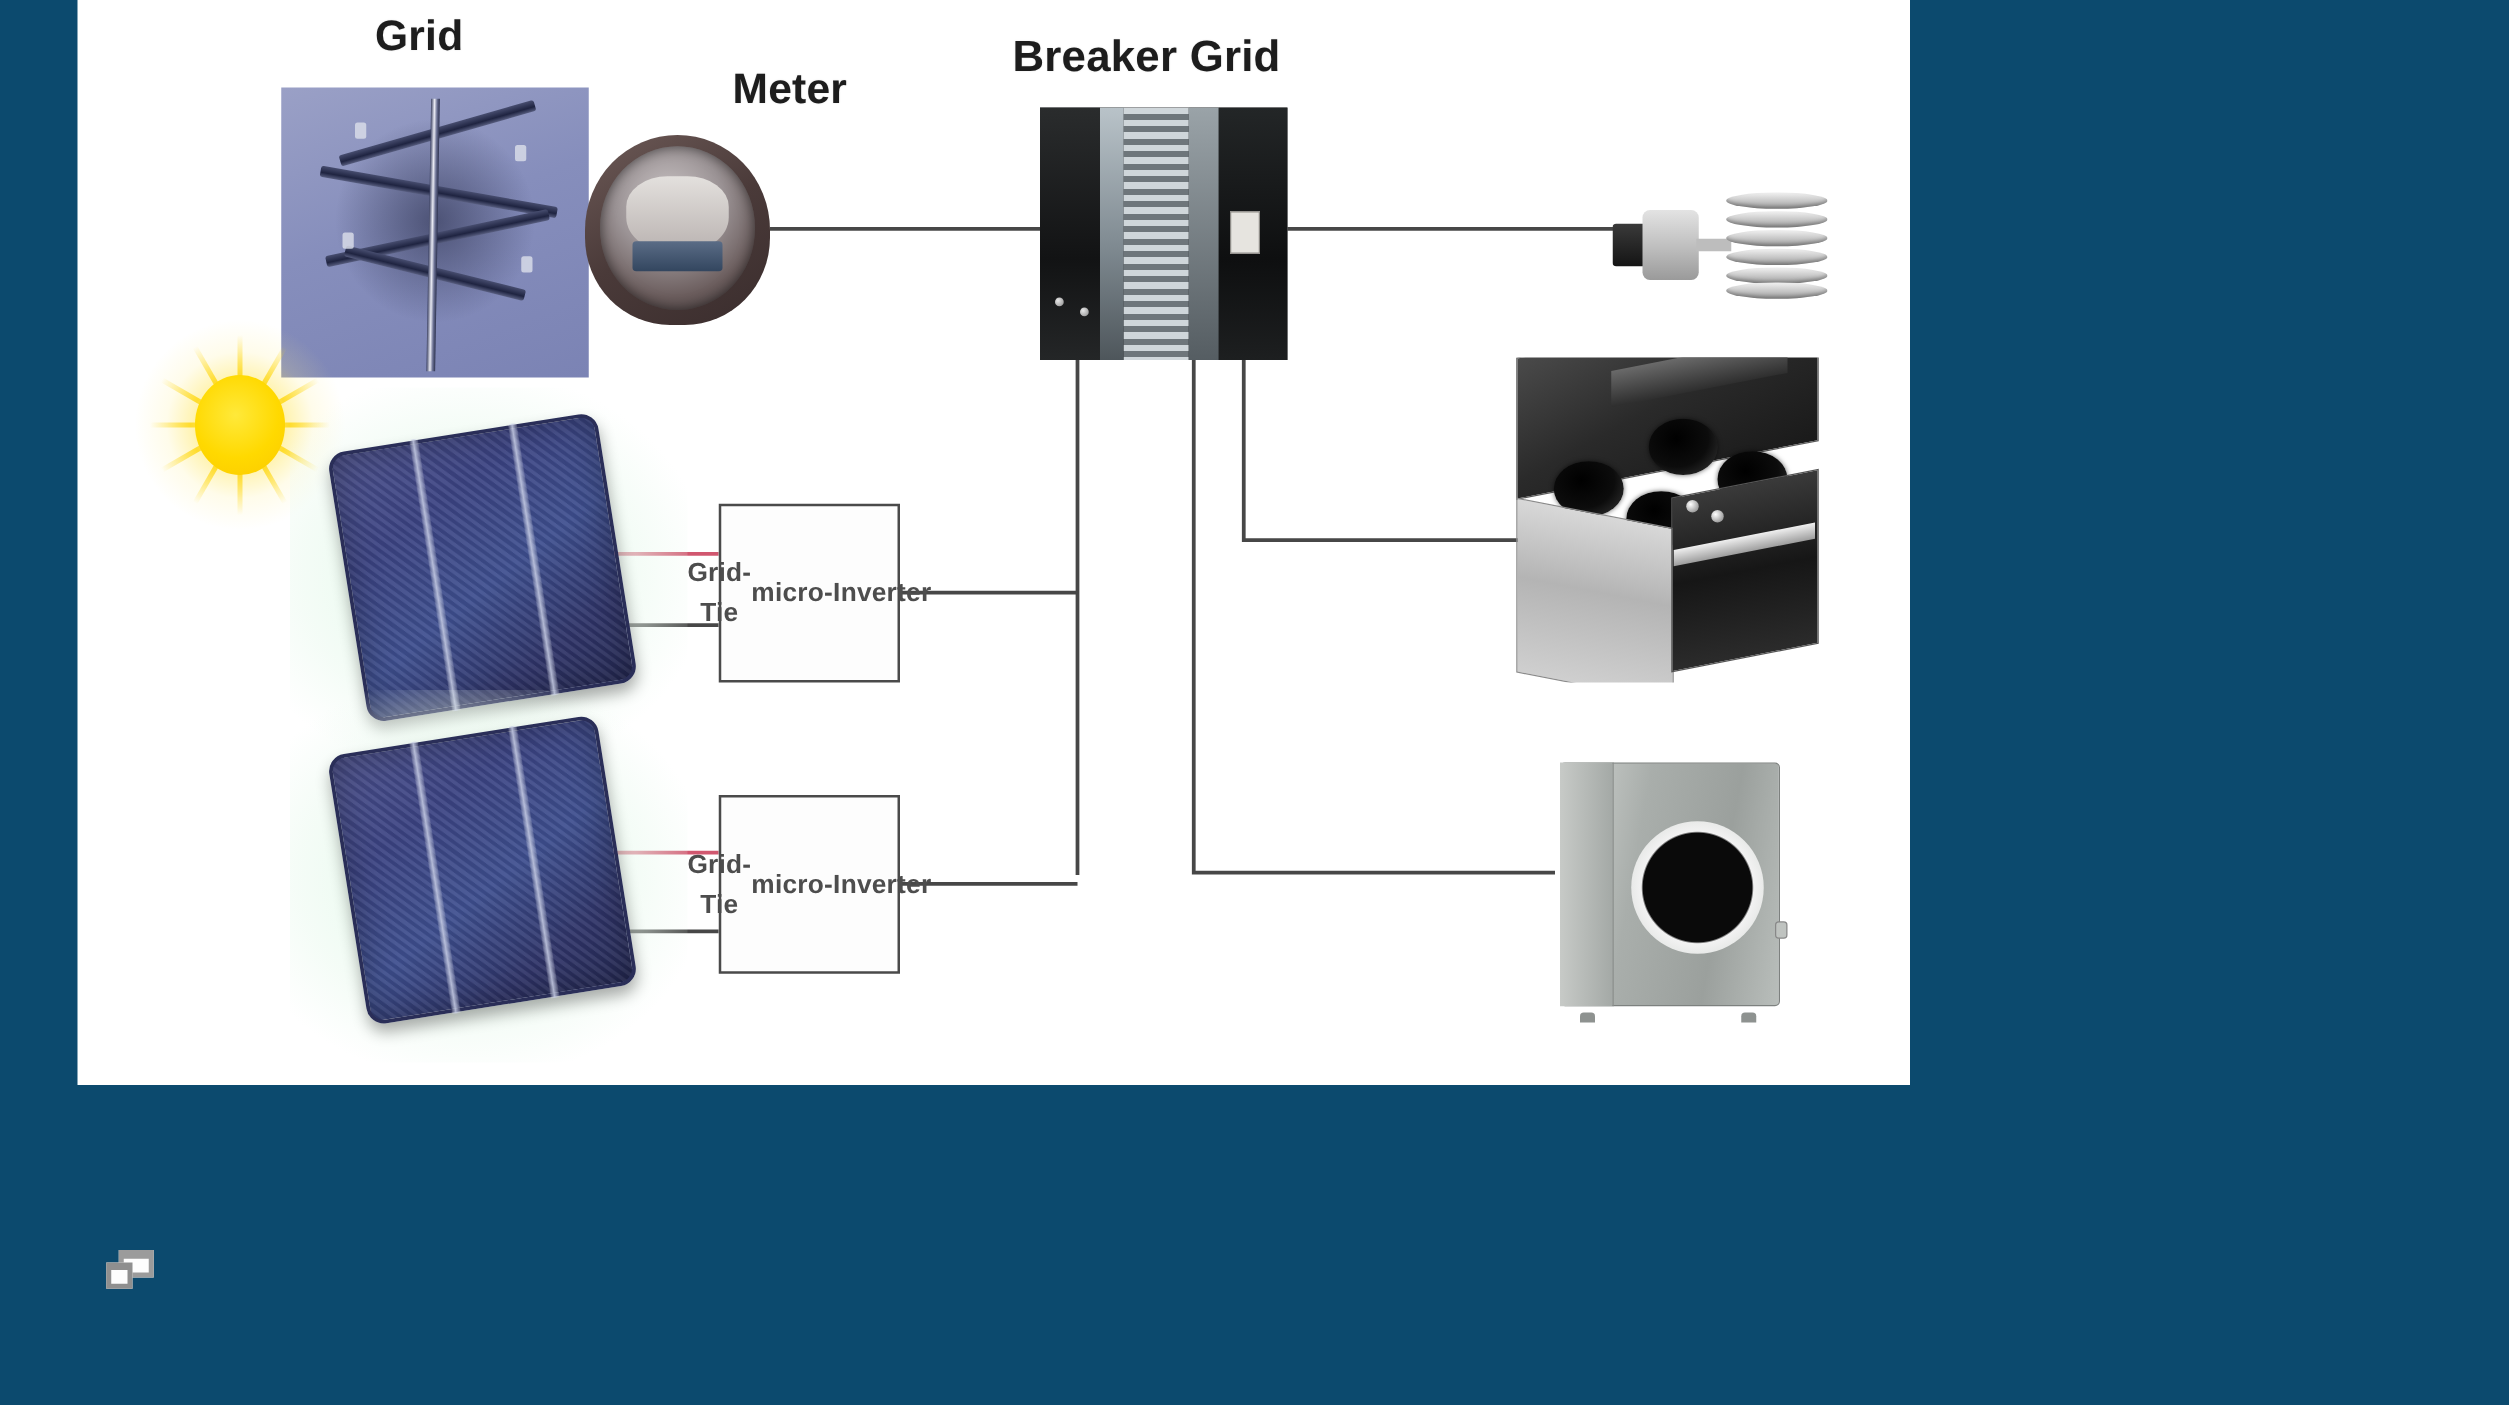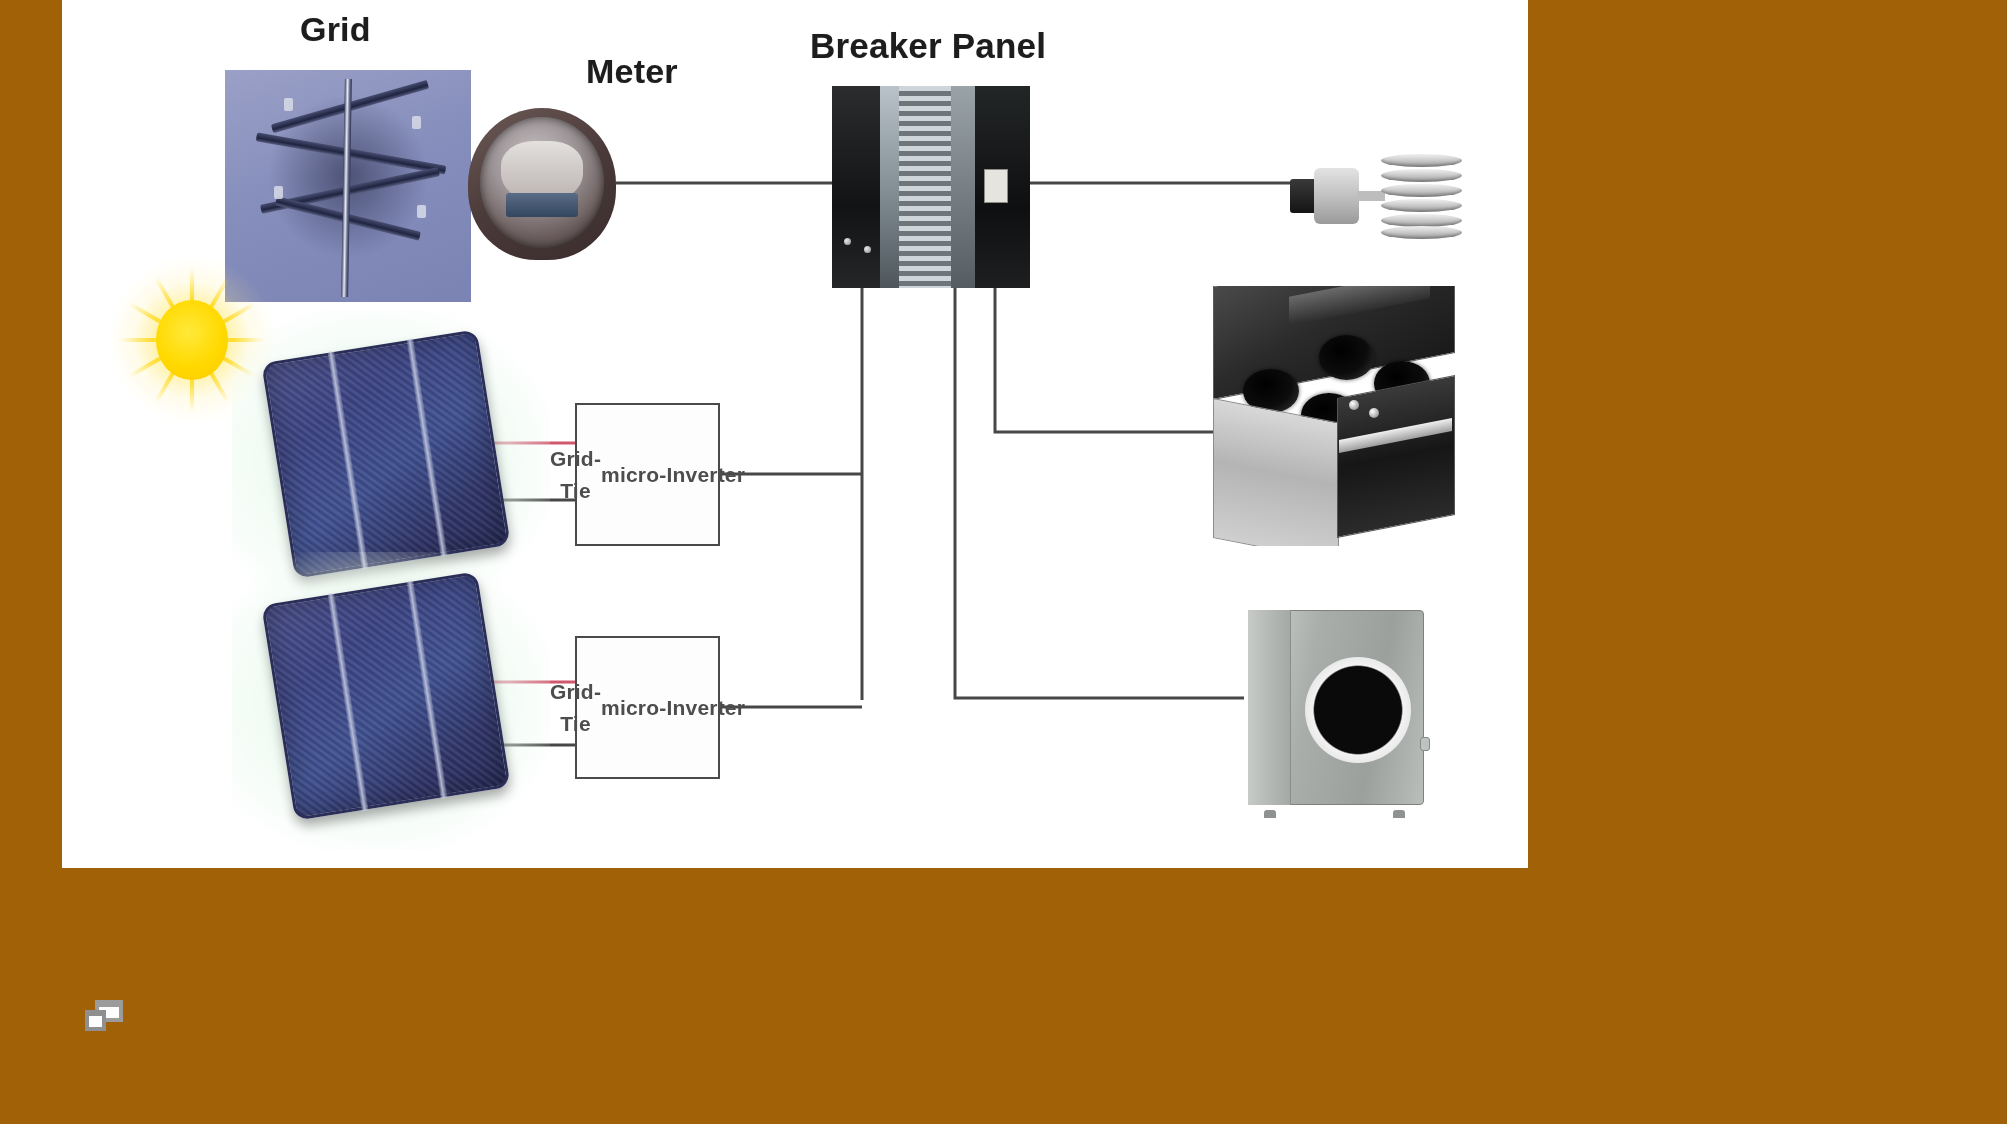--- a/index.html
+++ b/index.html
@@ -6,21 +6,21 @@
   html, body {
     margin: 0; padding: 0;
     width: 2007px; height: 1124px;
     background: #f8f8f8;
     font-family: "Liberation Sans", sans-serif;
     overflow: hidden;
   }
   #page {
     position: relative;
     width: 2007px; height: 1124px;
-    background: #a16207;
+    background: #0c4a6e;
   }
   
   #diagram-card {
     position: absolute;
     left: 62px; top: 0px;
     width: 1466px; height: 868px;
     background: #ffffff;
   }
   #canvas {
     position: absolute;
@@ -322,21 +322,21 @@
         <g fill="none" stroke="#d1576f" stroke-width="3">
 
           <path d="M 372 443 L 513 443"></path>
 
           <path d="M 372 682 L 513 682"></path>
         </g>
       </svg>
 
       <div class="label" id="label-grid">Grid</div>
       <div class="label" id="label-meter">Meter</div>
-      <div class="label" id="label-panel">Breaker Panel</div>
+      <div class="label" id="label-panel">Breaker Grid</div>
 
       <div class="photo" id="img-grid">
         <div class="arm a1"></div>
         <div class="arm a2"></div>
         <div class="arm a3"></div>
         <div class="arm a4"></div>
         <div class="mast"></div>
         <div class="ins" style="left:24%; top:12%;"></div>
         <div class="ins" style="left:76%; top:20%;"></div>
         <div class="ins" style="left:20%; top:50%;"></div>

